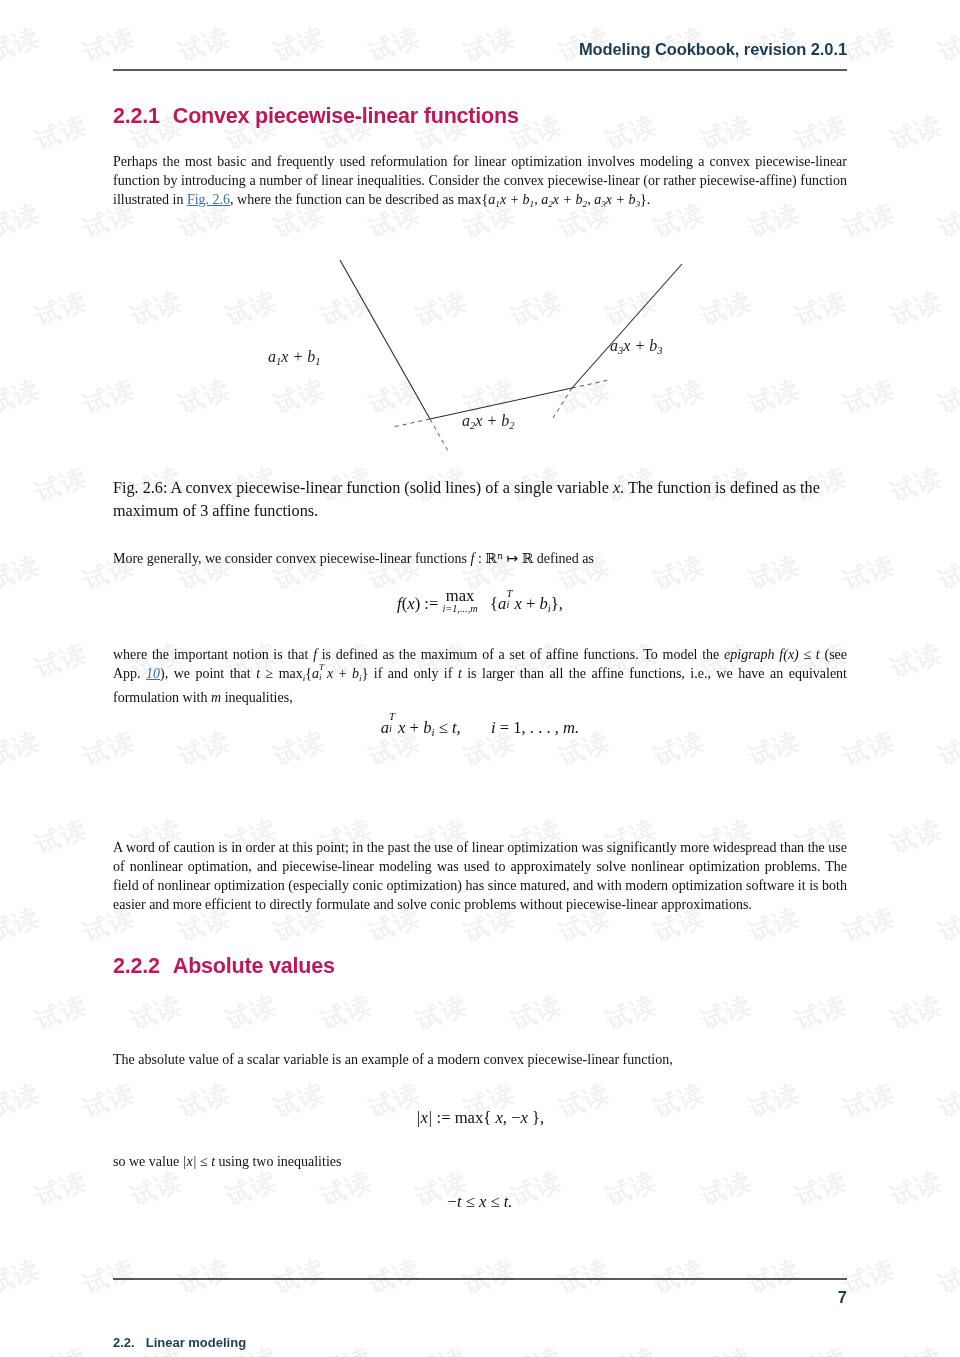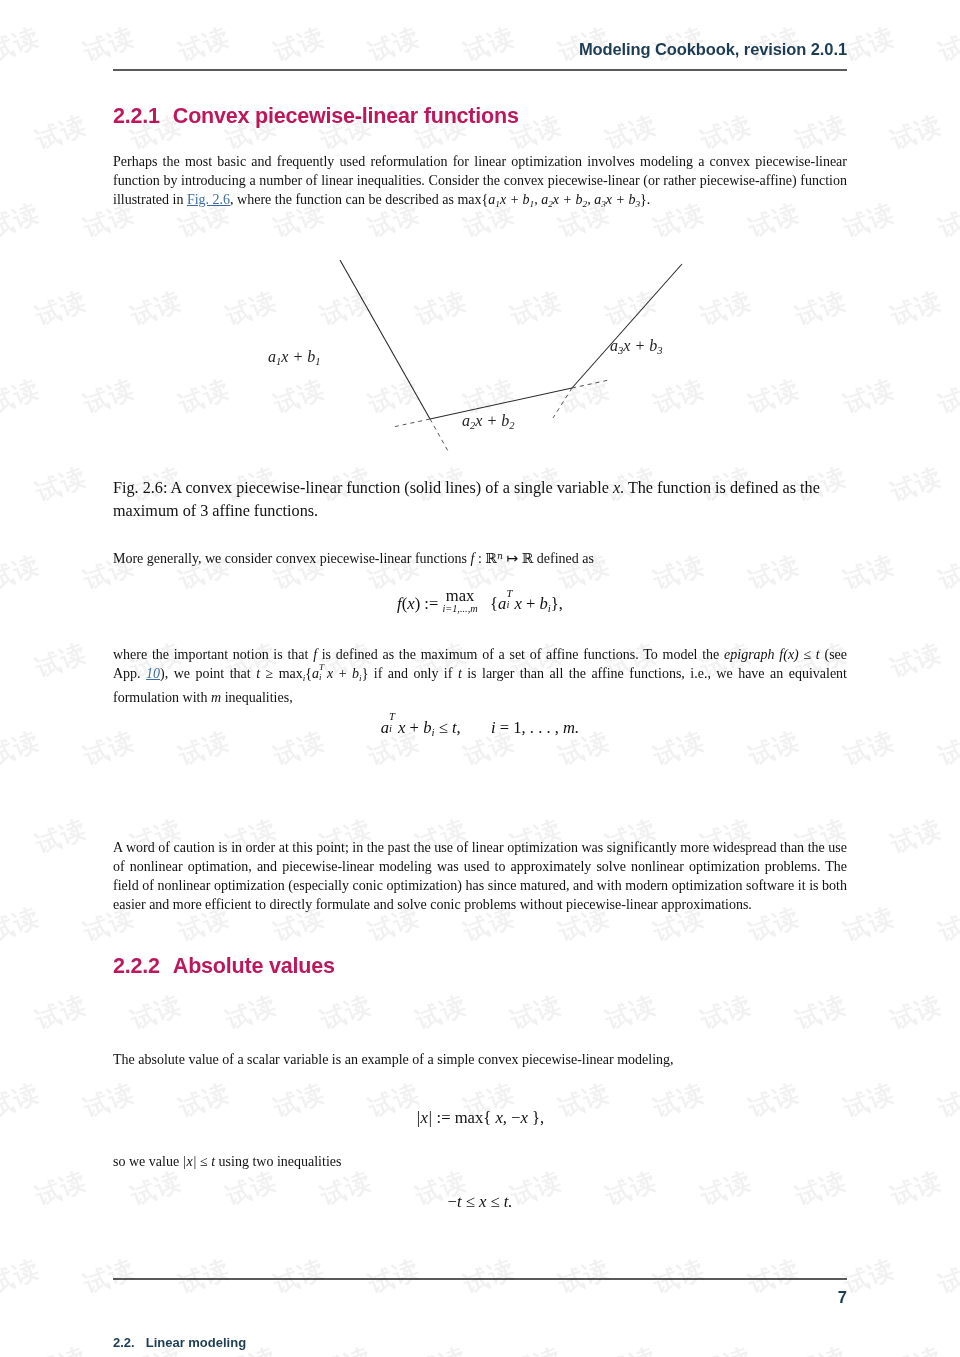--- a/index.html
+++ b/index.html
@@ -299,21 +299,21 @@
     <span class="mi">i</span> <span class="op">=</span> <span class="mn">1</span><span class="op">,&nbsp;.&nbsp;.&nbsp;.&nbsp;,</span> <span class="mi">m.</span>
   </div>
 
 
   <div class="para" style="top:838px;">A word of caution is in order at this point; in the past the use of linear optimization was significantly more widespread than the use of nonlinear optimation, and piecewise-linear modeling was used to approximately solve nonlinear optimization problems. The field of nonlinear optimization (especially conic optimization) has since matured, and with modern optimization software it is both easier and more efficient to directly formulate and solve conic problems without piecewise-linear approximations.</div>
 
   <h2 class="sec" style="left:113px; top:954px;">
     <span class="num">2.2.2</span><span>Absolute values</span>
   </h2>
 
-  <div class="para" style="top:1050px;">The absolute value of a scalar variable is an example of a simple convex piecewise-linear modeling,</div>
+  <div class="para" style="top:1050px;">The absolute value of a scalar variable is an example of a modern convex piecewise-linear function,</div>
 
   <div class="display" style="top:1108px;">
     <span class="mi">|x|</span> <span class="op">:=</span> <span class="op">max{</span> <span class="mi">x,</span> <span class="op">−</span><span class="mi">x</span> <span class="op">},</span>
   </div>
 
   <div class="para nojust" style="top:1152px;">
     <span>so we value</span>
     <span class="mi">|x| ≤ t</span>
     <span>using two inequalities</span>
   </div>

